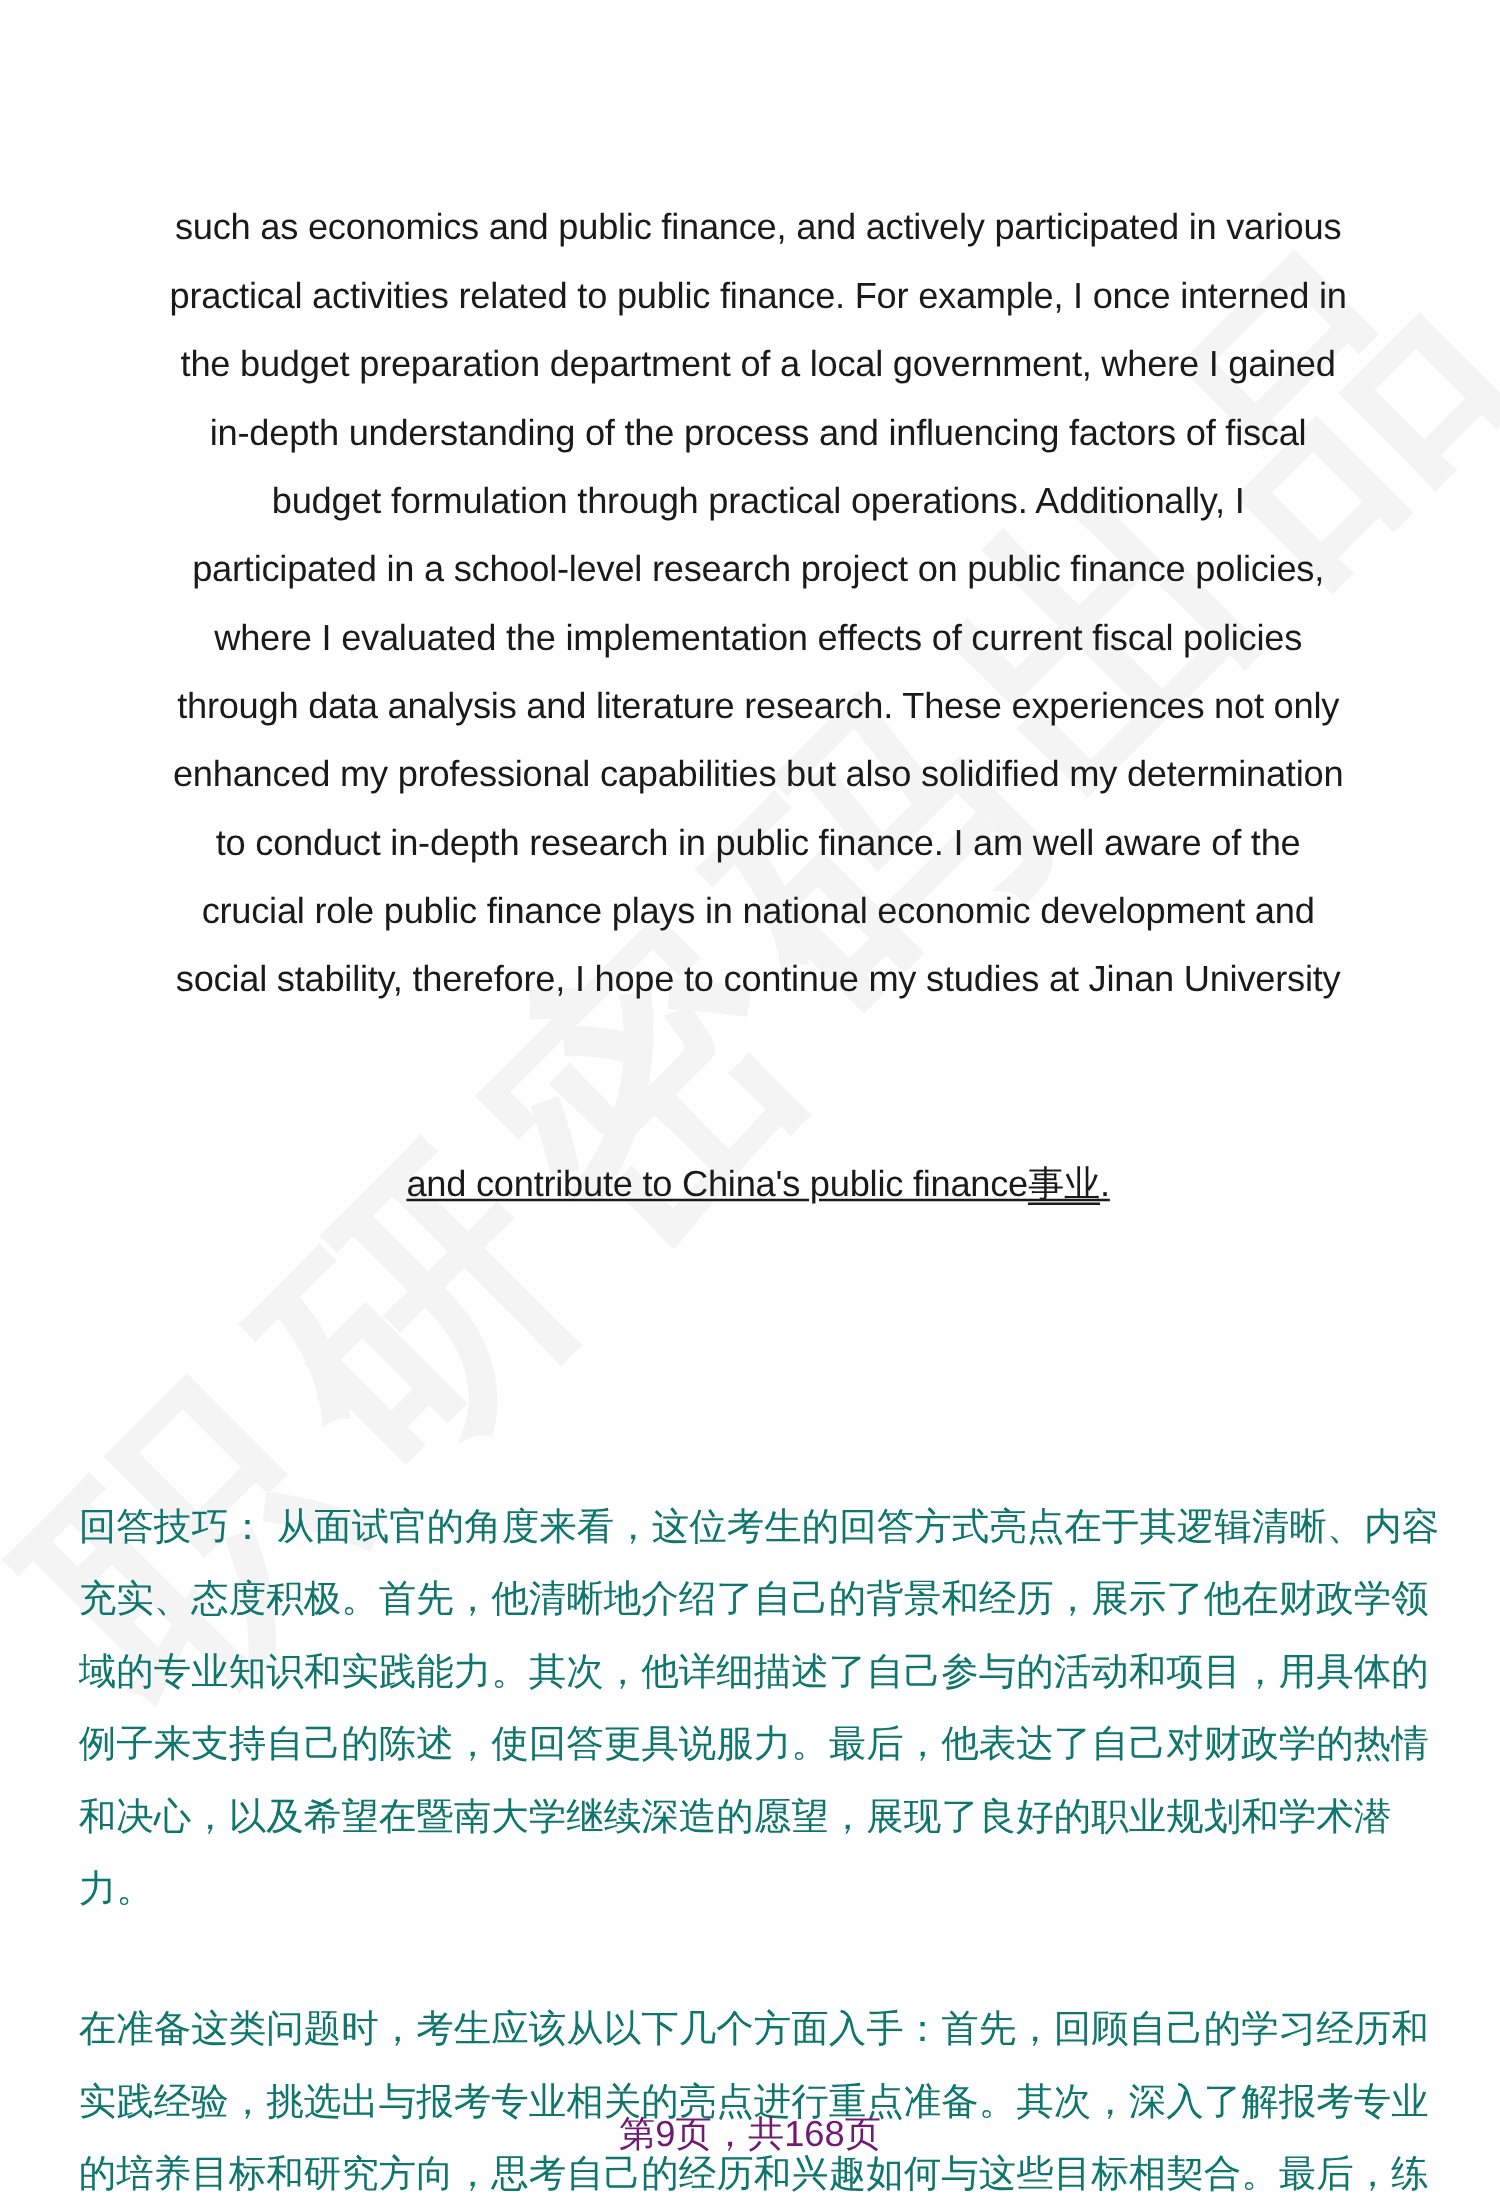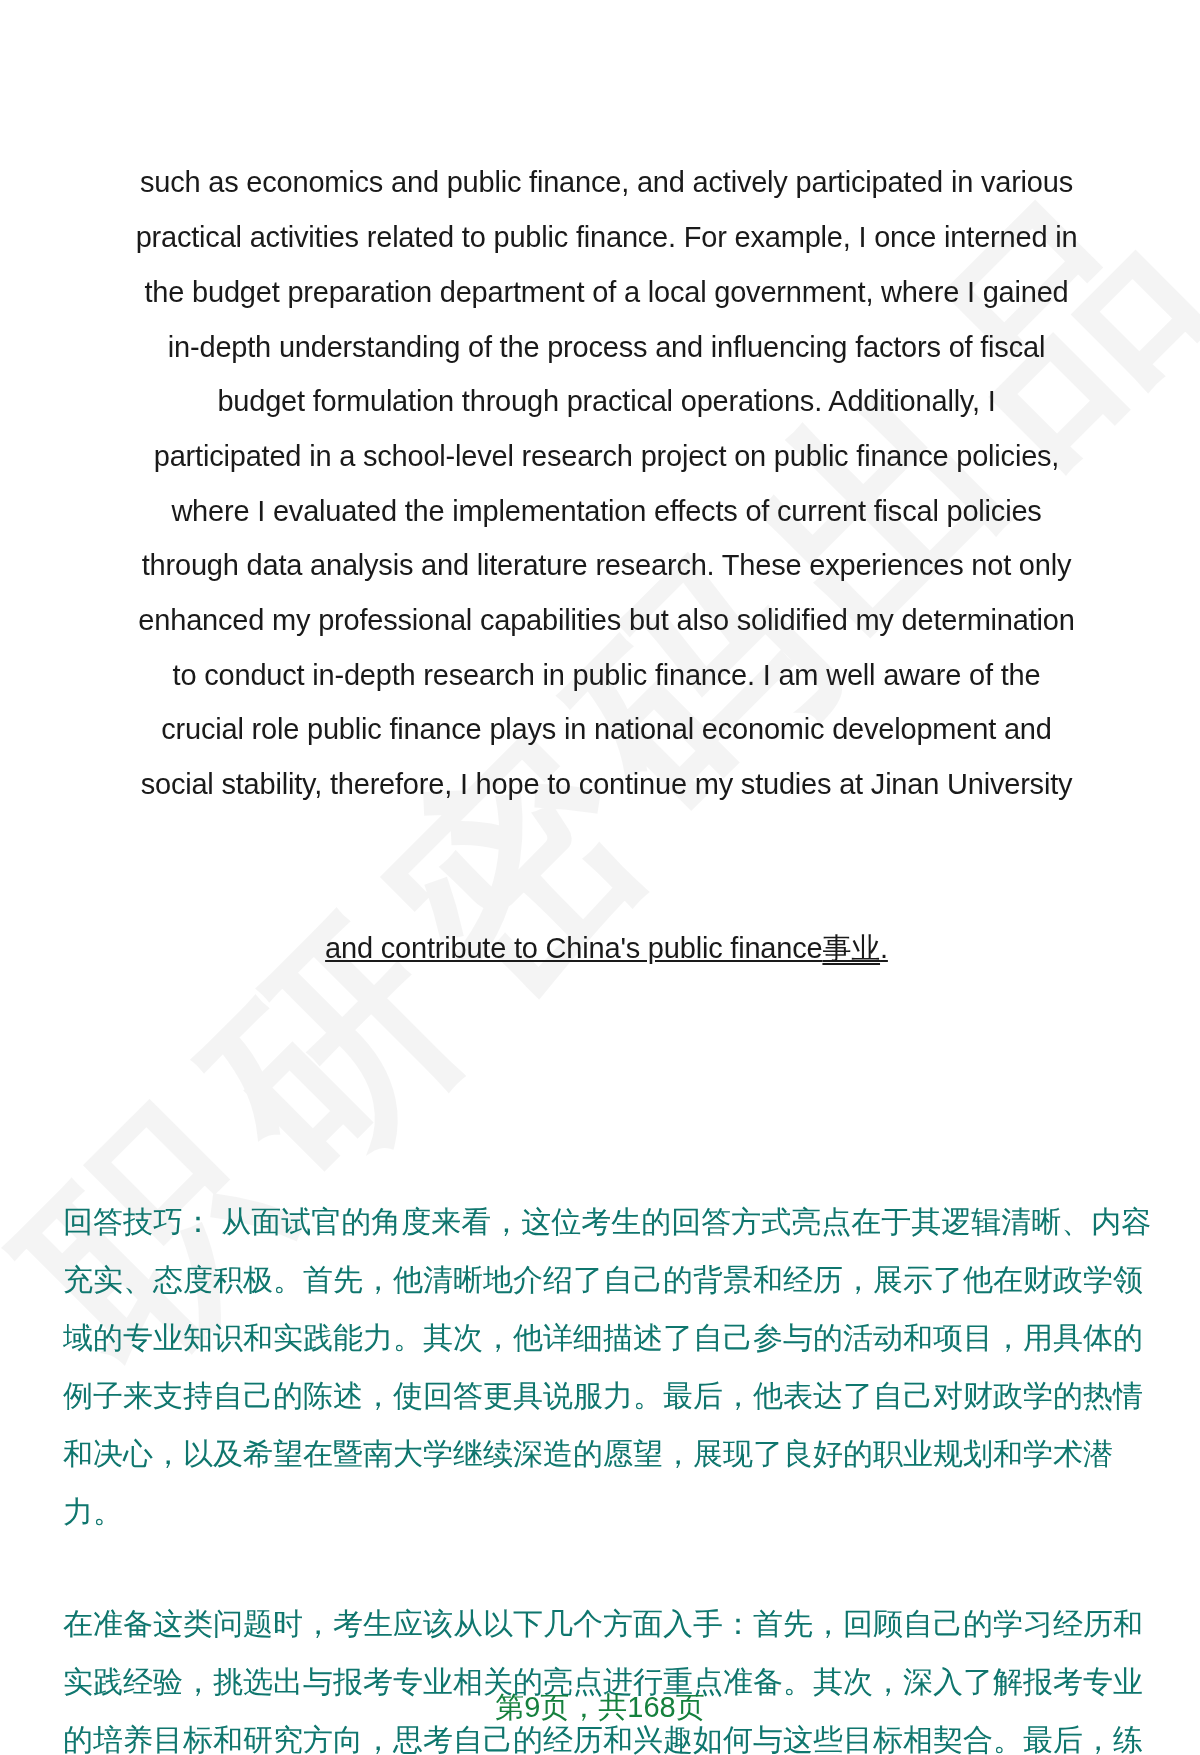--- a/index.html
+++ b/index.html
@@ -55,21 +55,21 @@
   }
   .gap-large { margin-top: 108px; }
   .gap-medium { margin-top: 54px; }
   .footer {
     position: absolute;
     left: 0;
     top: 1688px;
     width: 1200px;
     text-align: center;
     font-size: 29px;
-    color: #15803d;
+    color: #701a75;
     z-index: 1;
   }
 </style>
 </head>
 <body>
 
 <div class="page">
 
   <div class="watermark">职研密码出品</div>
 

